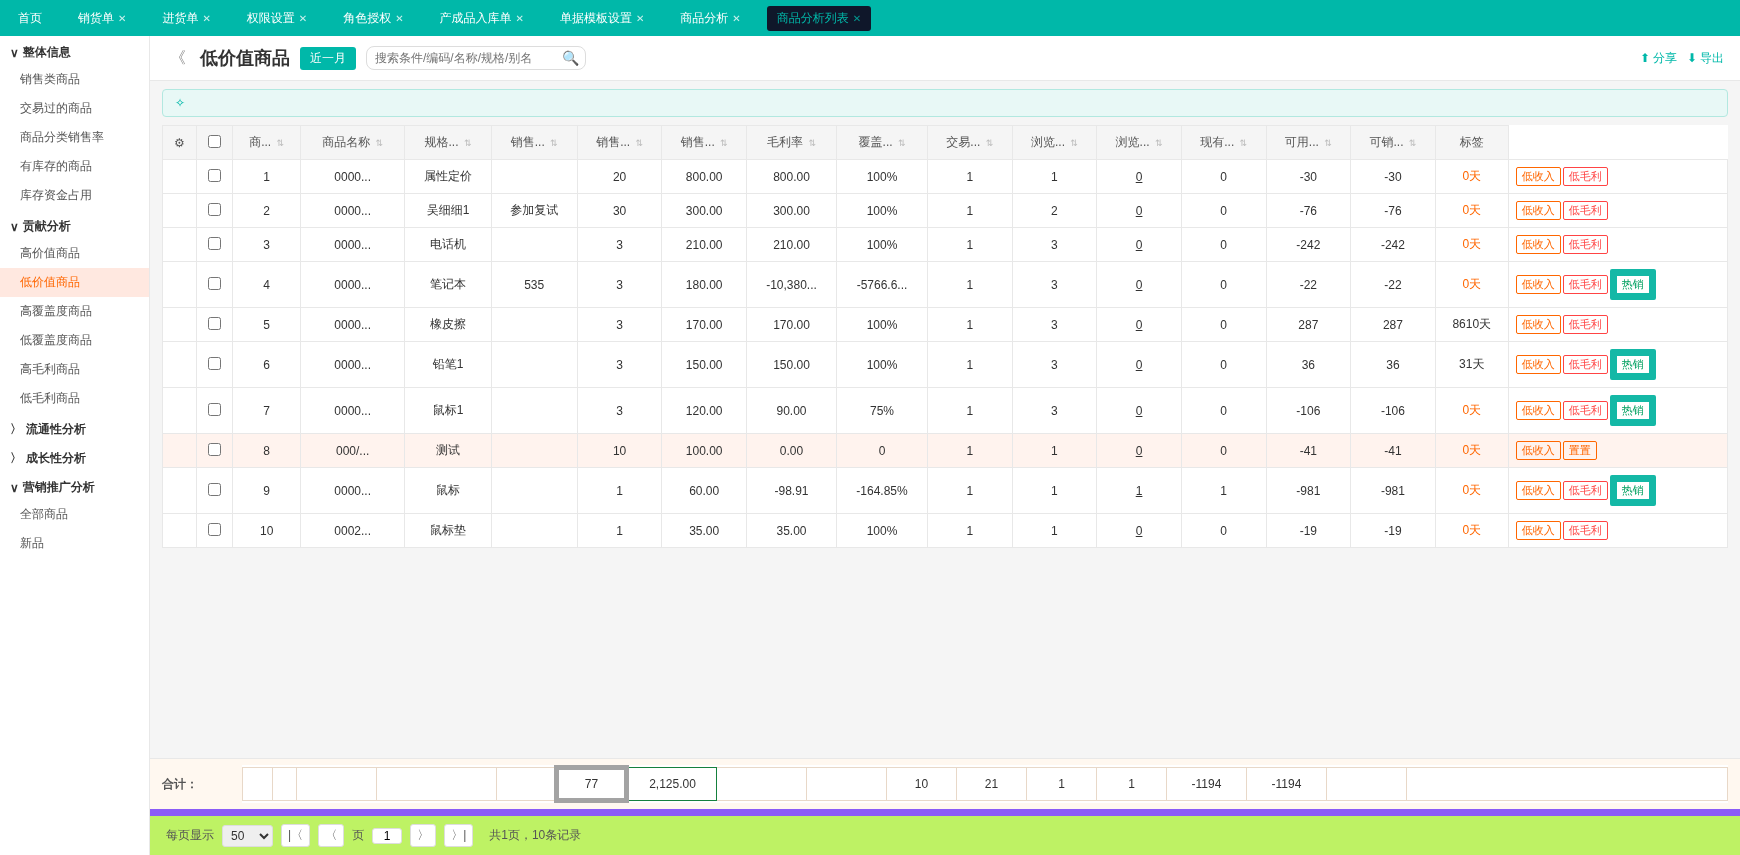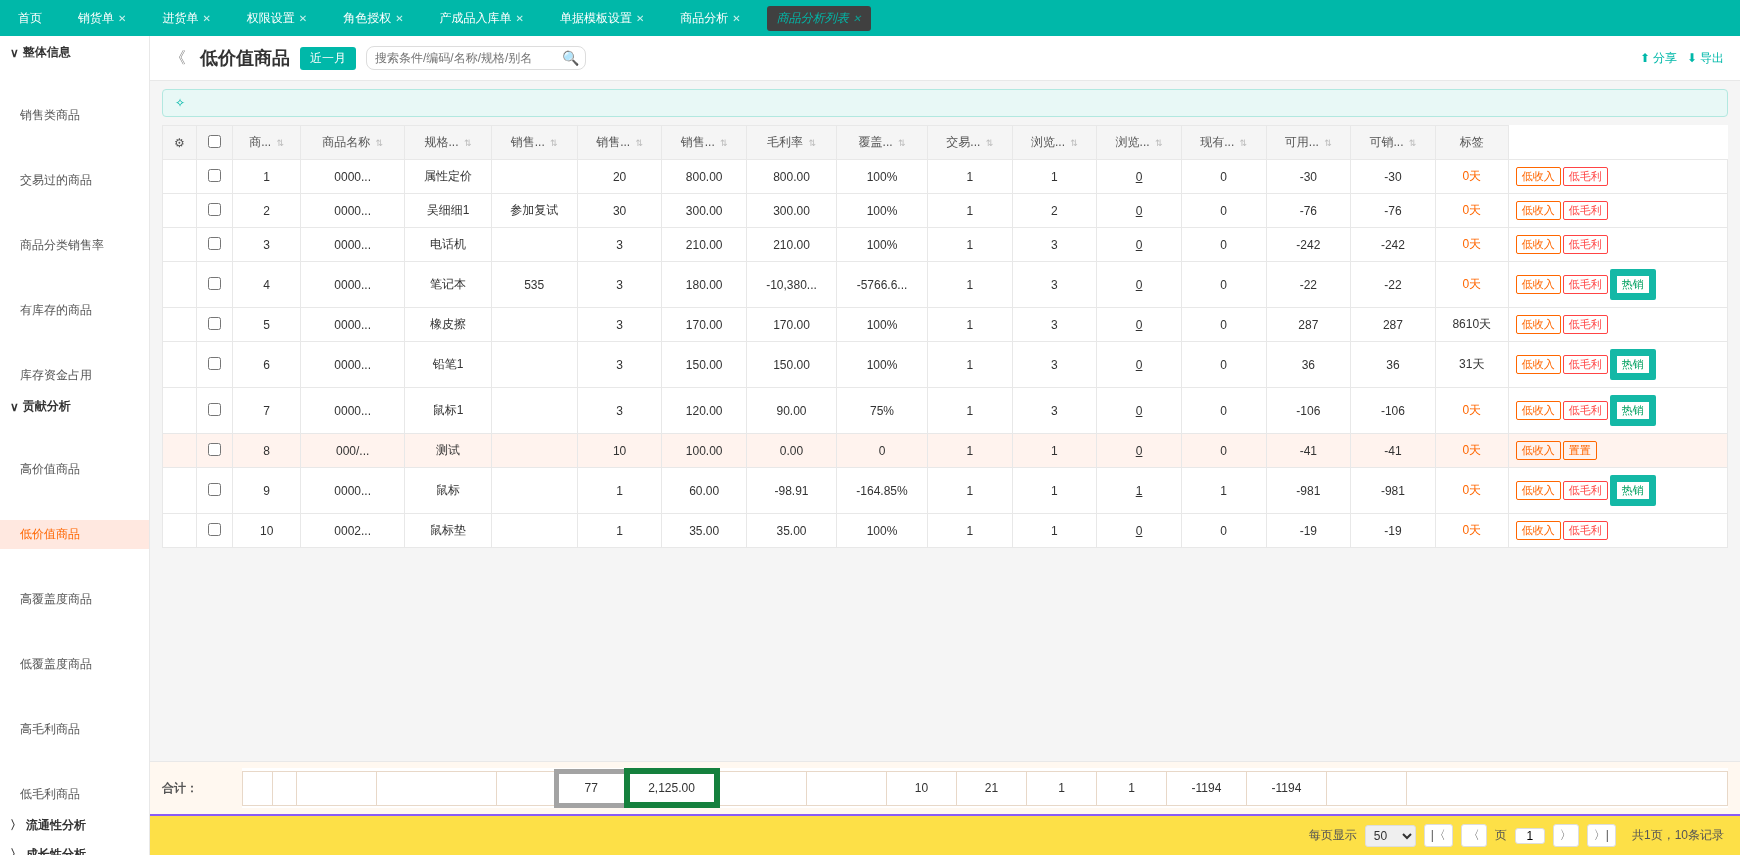--- a/index.html
+++ b/index.html
@@ -18,21 +18,21 @@
       color: #fff;
       padding: 4px 10px;
       cursor: pointer;
       border-radius: 3px;
       white-space: nowrap;
       font-size: 13px;
       display: flex;
       align-items: center;
       gap: 4px;
     }
-    .nav-item.active { background: #404040; color: #00b8a9; font-style: italic; }
+    .nav-item.active { background: #0f172a; color: #00b8a9; }
     .nav-close { font-size: 10px; opacity: 0.8; }
 
     
     .main-layout {
       display: flex;
       height: calc(855px - 36px);
     }
 
     
     .sidebar {
@@ -48,21 +48,20 @@
       font-weight: bold;
       cursor: pointer;
       display: flex;
       align-items: center;
       gap: 4px;
     }
     .sidebar-item {
       padding: 6px 10px 6px 20px;
       color: #555;
       cursor: pointer;
-      margin-top: 36px;
     }
     .sidebar-item.active { background: #ffe8e0; color: #ff6600; }
 
     
     .content-area {
       flex: 1;
       display: flex;
       flex-direction: column;
       overflow: hidden;
     }
@@ -198,26 +197,26 @@
       background: #fff8f0;
       border-top: 1px solid #e8e8e8;
       padding: 6px 12px;
       display: flex;
       align-items: center;
     }
     .summary-label { color: #555; margin-right: 20px; font-weight: bold; min-width: 60px; }
 
     
     .pagination-bar {
-      background: #fde047;
-      border-top: 2px solid #8b5cf6;
+      background: #bef264;
+      border-top: 7px solid #8b5cf6;
       padding: 8px 16px;
       display: flex;
       align-items: center;
-      justify-content: flex-end;
+      justify-content: flex-start;
       gap: 8px;
     }
     .pag-label { color: #555; }
     .pag-select {
       border: 1px solid #ddd;
       padding: 2px 4px;
       border-radius: 3px;
       color: #333;
     }
     .pag-btn {
@@ -572,21 +571,21 @@
       <span class="summary-label">合计：</span>
       <table style="flex:1; border-collapse:collapse;">
         <tbody>
             <tr>
           <td style="width:30px; border:1px solid #e8d8c8;"></td>
           <td style="width:24px; border:1px solid #e8d8c8;"></td>
           <td style="width:80px; border:1px solid #e8d8c8;"></td>
           <td style="width:120px; border:1px solid #e8d8c8;"></td>
           <td style="width:60px; border:1px solid #e8d8c8;"></td>
           <td style="width:70px; text-align:center; border:5px solid #a3a3a3;">77</td>
-          <td style="width:90px; text-align:center; border:6px solid #15803d;">2,125.00</td>
+          <td style="width:90px; text-align:center; border:1px solid #15803d;">2,125.00</td>
           <td style="width:90px; border:1px solid #e8d8c8;"></td>
           <td style="width:80px; border:1px solid #e8d8c8;"></td>
           <td style="width:70px; text-align:center; border:1px solid #e8d8c8;">10</td>
           <td style="width:70px; text-align:center; border:1px solid #e8d8c8;">21</td>
           <td style="width:70px; text-align:center; border:1px solid #e8d8c8;">1</td>
           <td style="width:70px; text-align:center; border:1px solid #e8d8c8;">1</td>
           <td style="width:80px; text-align:center; border:1px solid #e8d8c8;">-1194</td>
           <td style="width:80px; text-align:center; border:1px solid #e8d8c8;">-1194</td>
           <td style="width:80px; border:1px solid #e8d8c8;"></td>
           <td style="border:1px solid #e8d8c8;"></td>

